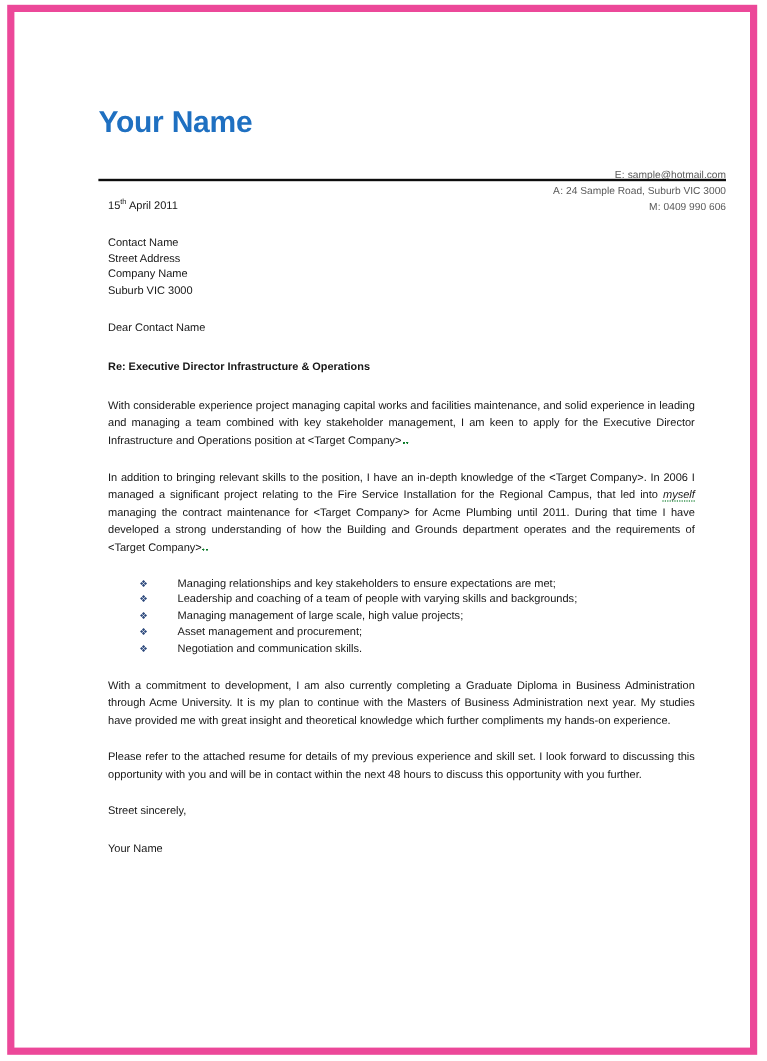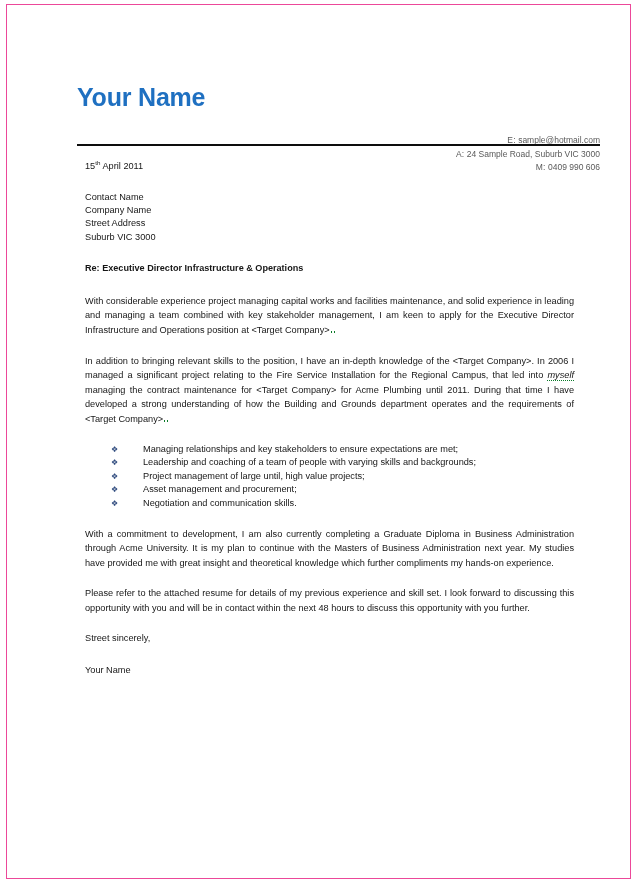--- a/index.html
+++ b/index.html
@@ -14,21 +14,21 @@
     -webkit-font-smoothing: antialiased;
   }
 
   .page {
     position: absolute;
     left: 6px;
     top: 4px;
     width: 625px;
     height: 875px;
     background: #ffffff;
-    border: 1px solid #ec4899;
+    border: 6px solid #ec4899;
     box-sizing: border-box;
     overflow: hidden;
   }
 
   .sheet {
     position: absolute;
     left: 0;
     top: 0;
     right: 0;
     bottom: 0;
@@ -197,45 +197,46 @@
     </div>
 
     <div class="header-rule"></div>
 
     <div class="body-area">
 
       <div class="date-line"><span>15</span><sup>th</sup><span> April 2011</span></div>
 
       <div class="address-block">
         <div>Contact Name</div>
+        <div>Street Address</div>
         <div>Company Name</div>
-        <div>Street Address</div>
         <div>Suburb VIC  3000</div>
       </div>
 
+      <div class="salutation">Dear Contact Name</div>
 
       <div class="subject-line">Re:  Executive Director Infrastructure  &amp; Operations</div>
 
       <p class="para"><span>With considerable experience project managing capital works and facilities maintenance, and solid experience in leading and managing a team combined with key stakeholder management, I am keen to apply for the Executive Director Infrastructure and Operations position at &lt;Target Company&gt;</span><span class="squiggle-end"></span></p>
 
       <p class="para"><span>In addition to bringing relevant skills to the position, I have an in-depth knowledge of the &lt;Target Company&gt;. In 2006 I managed a significant project relating to the Fire Service Installation for the Regional Campus, that led into </span><span class="squiggle-green">myself</span><span> managing the contract maintenance for &lt;Target Company&gt; for Acme Plumbing until 2011. During that time I have developed a strong understanding of how the Building and Grounds department operates and the requirements of &lt;Target Company&gt;</span><span class="squiggle-end"></span></p>
 
 
       <ul class="capabilities">
         <li>
           <span class="bullet-glyph">❖</span>
           <span>Managing relationships and key stakeholders to ensure expectations are met;</span>
         </li>
         <li>
           <span class="bullet-glyph">❖</span>
           <span>Leadership and coaching of a team of people with varying skills and backgrounds;</span>
         </li>
         <li>
           <span class="bullet-glyph">❖</span>
-          <span>Project management of large until, high value projects;</span>
+          <span>Managing management of large scale, high value projects;</span>
         </li>
         <li>
           <span class="bullet-glyph">❖</span>
           <span>Asset management and procurement;</span>
         </li>
         <li>
           <span class="bullet-glyph">❖</span>
           <span>Negotiation and communication skills.</span>
         </li>
       </ul>

